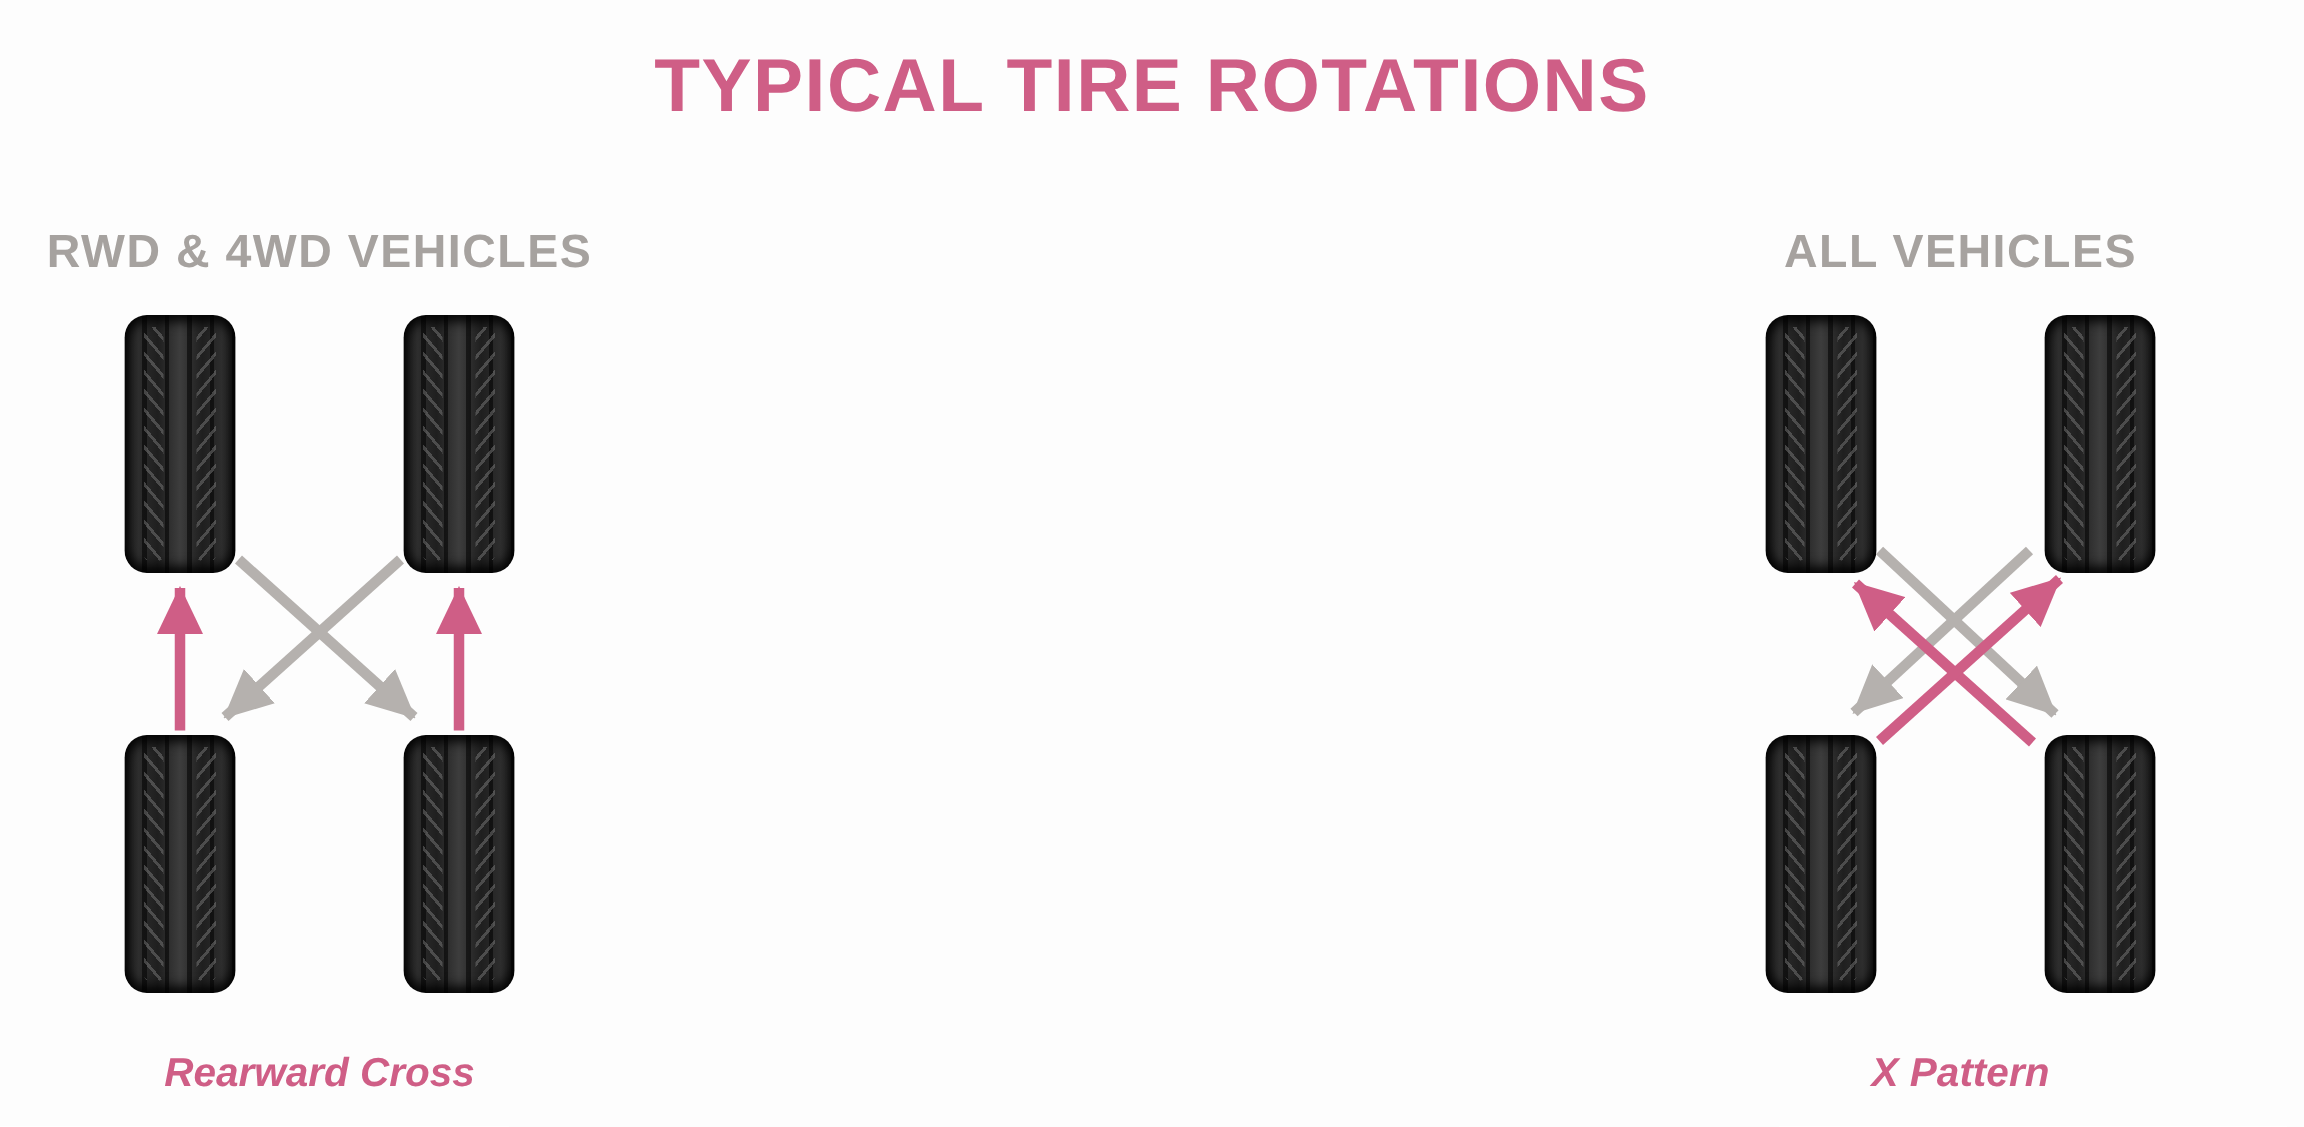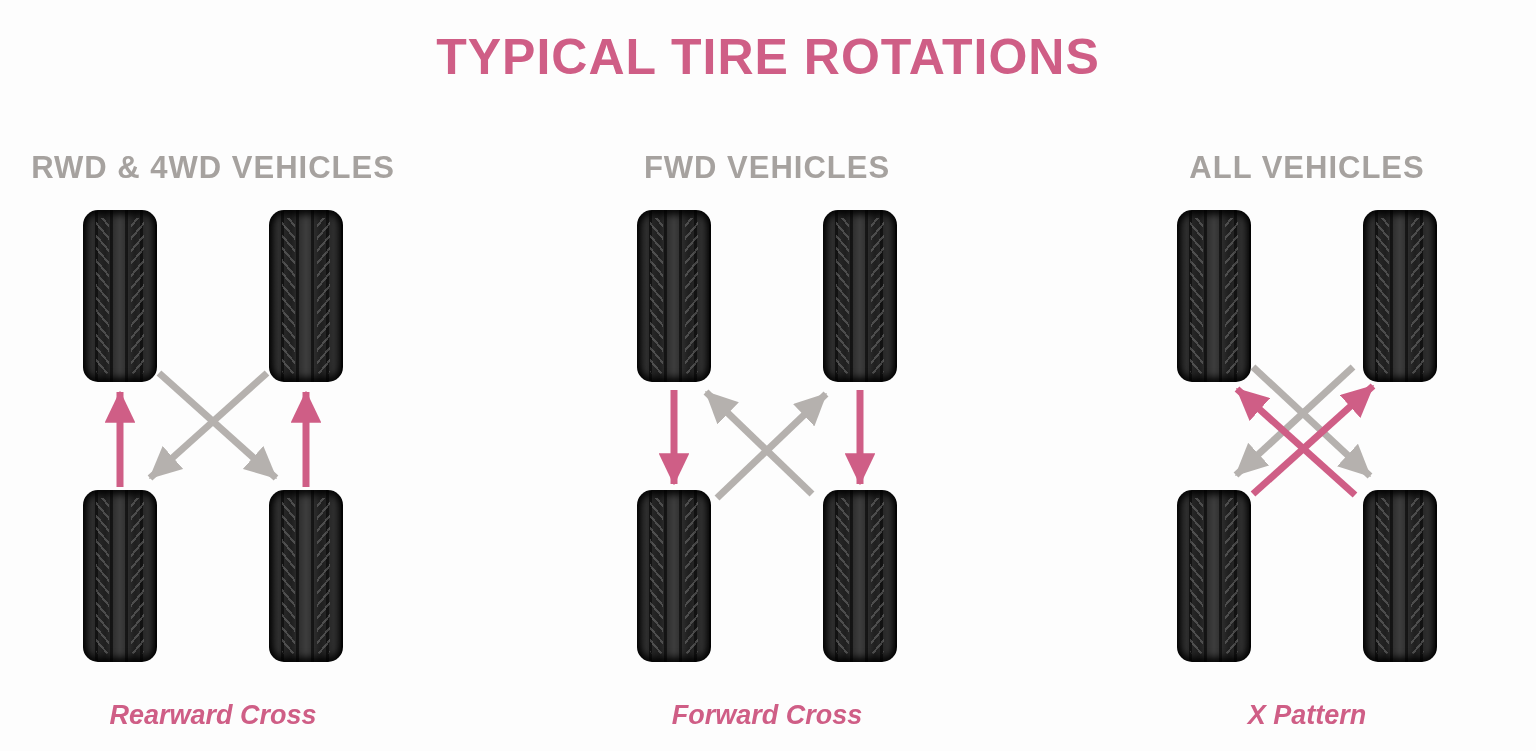--- a/index.html
+++ b/index.html
@@ -79,36 +79,20 @@
       <svg class="arrows" viewBox="0 0 380 452">
         <path class="arrow arrow-gray" d="M136 163 L253 268"></path>
         <path class="arrow arrow-gray" d="M244 163 L127 268"></path>
         <path class="arrow arrow-pink" d="M97 277 L97 182"></path>
         <path class="arrow arrow-pink" d="M283 277 L283 182"></path>
       </svg>
     </div>
     <div class="caption">Rearward Cross</div>
   </div>
 
-  <div class="panel panel-2">
-    <div class="heading">FWD VEHICLES</div>
-    <div class="diagram">
-      <div class="tire fl"></div>
-      <div class="tire fr"></div>
-      <div class="tire rl"></div>
-      <div class="tire rr"></div>
-      <svg class="arrows" viewBox="0 0 380 452">
-        <path class="arrow arrow-gray" d="M235 284 L129 182"></path>
-        <path class="arrow arrow-gray" d="M140 288 L249 184"></path>
-        <path class="arrow arrow-pink" d="M97 180 L97 274"></path>
-        <path class="arrow arrow-pink" d="M283 180 L283 274"></path>
-      </svg>
-    </div>
-    <div class="caption">Forward Cross</div>
-  </div>
 
   <div class="panel panel-3">
     <div class="heading">ALL VEHICLES</div>
     <div class="diagram">
       <div class="tire fl"></div>
       <div class="tire fr"></div>
       <div class="tire rl"></div>
       <div class="tire rr"></div>
       <svg class="arrows" viewBox="0 0 380 452">
         <path class="arrow arrow-gray" d="M136 157 L253 266"></path>

